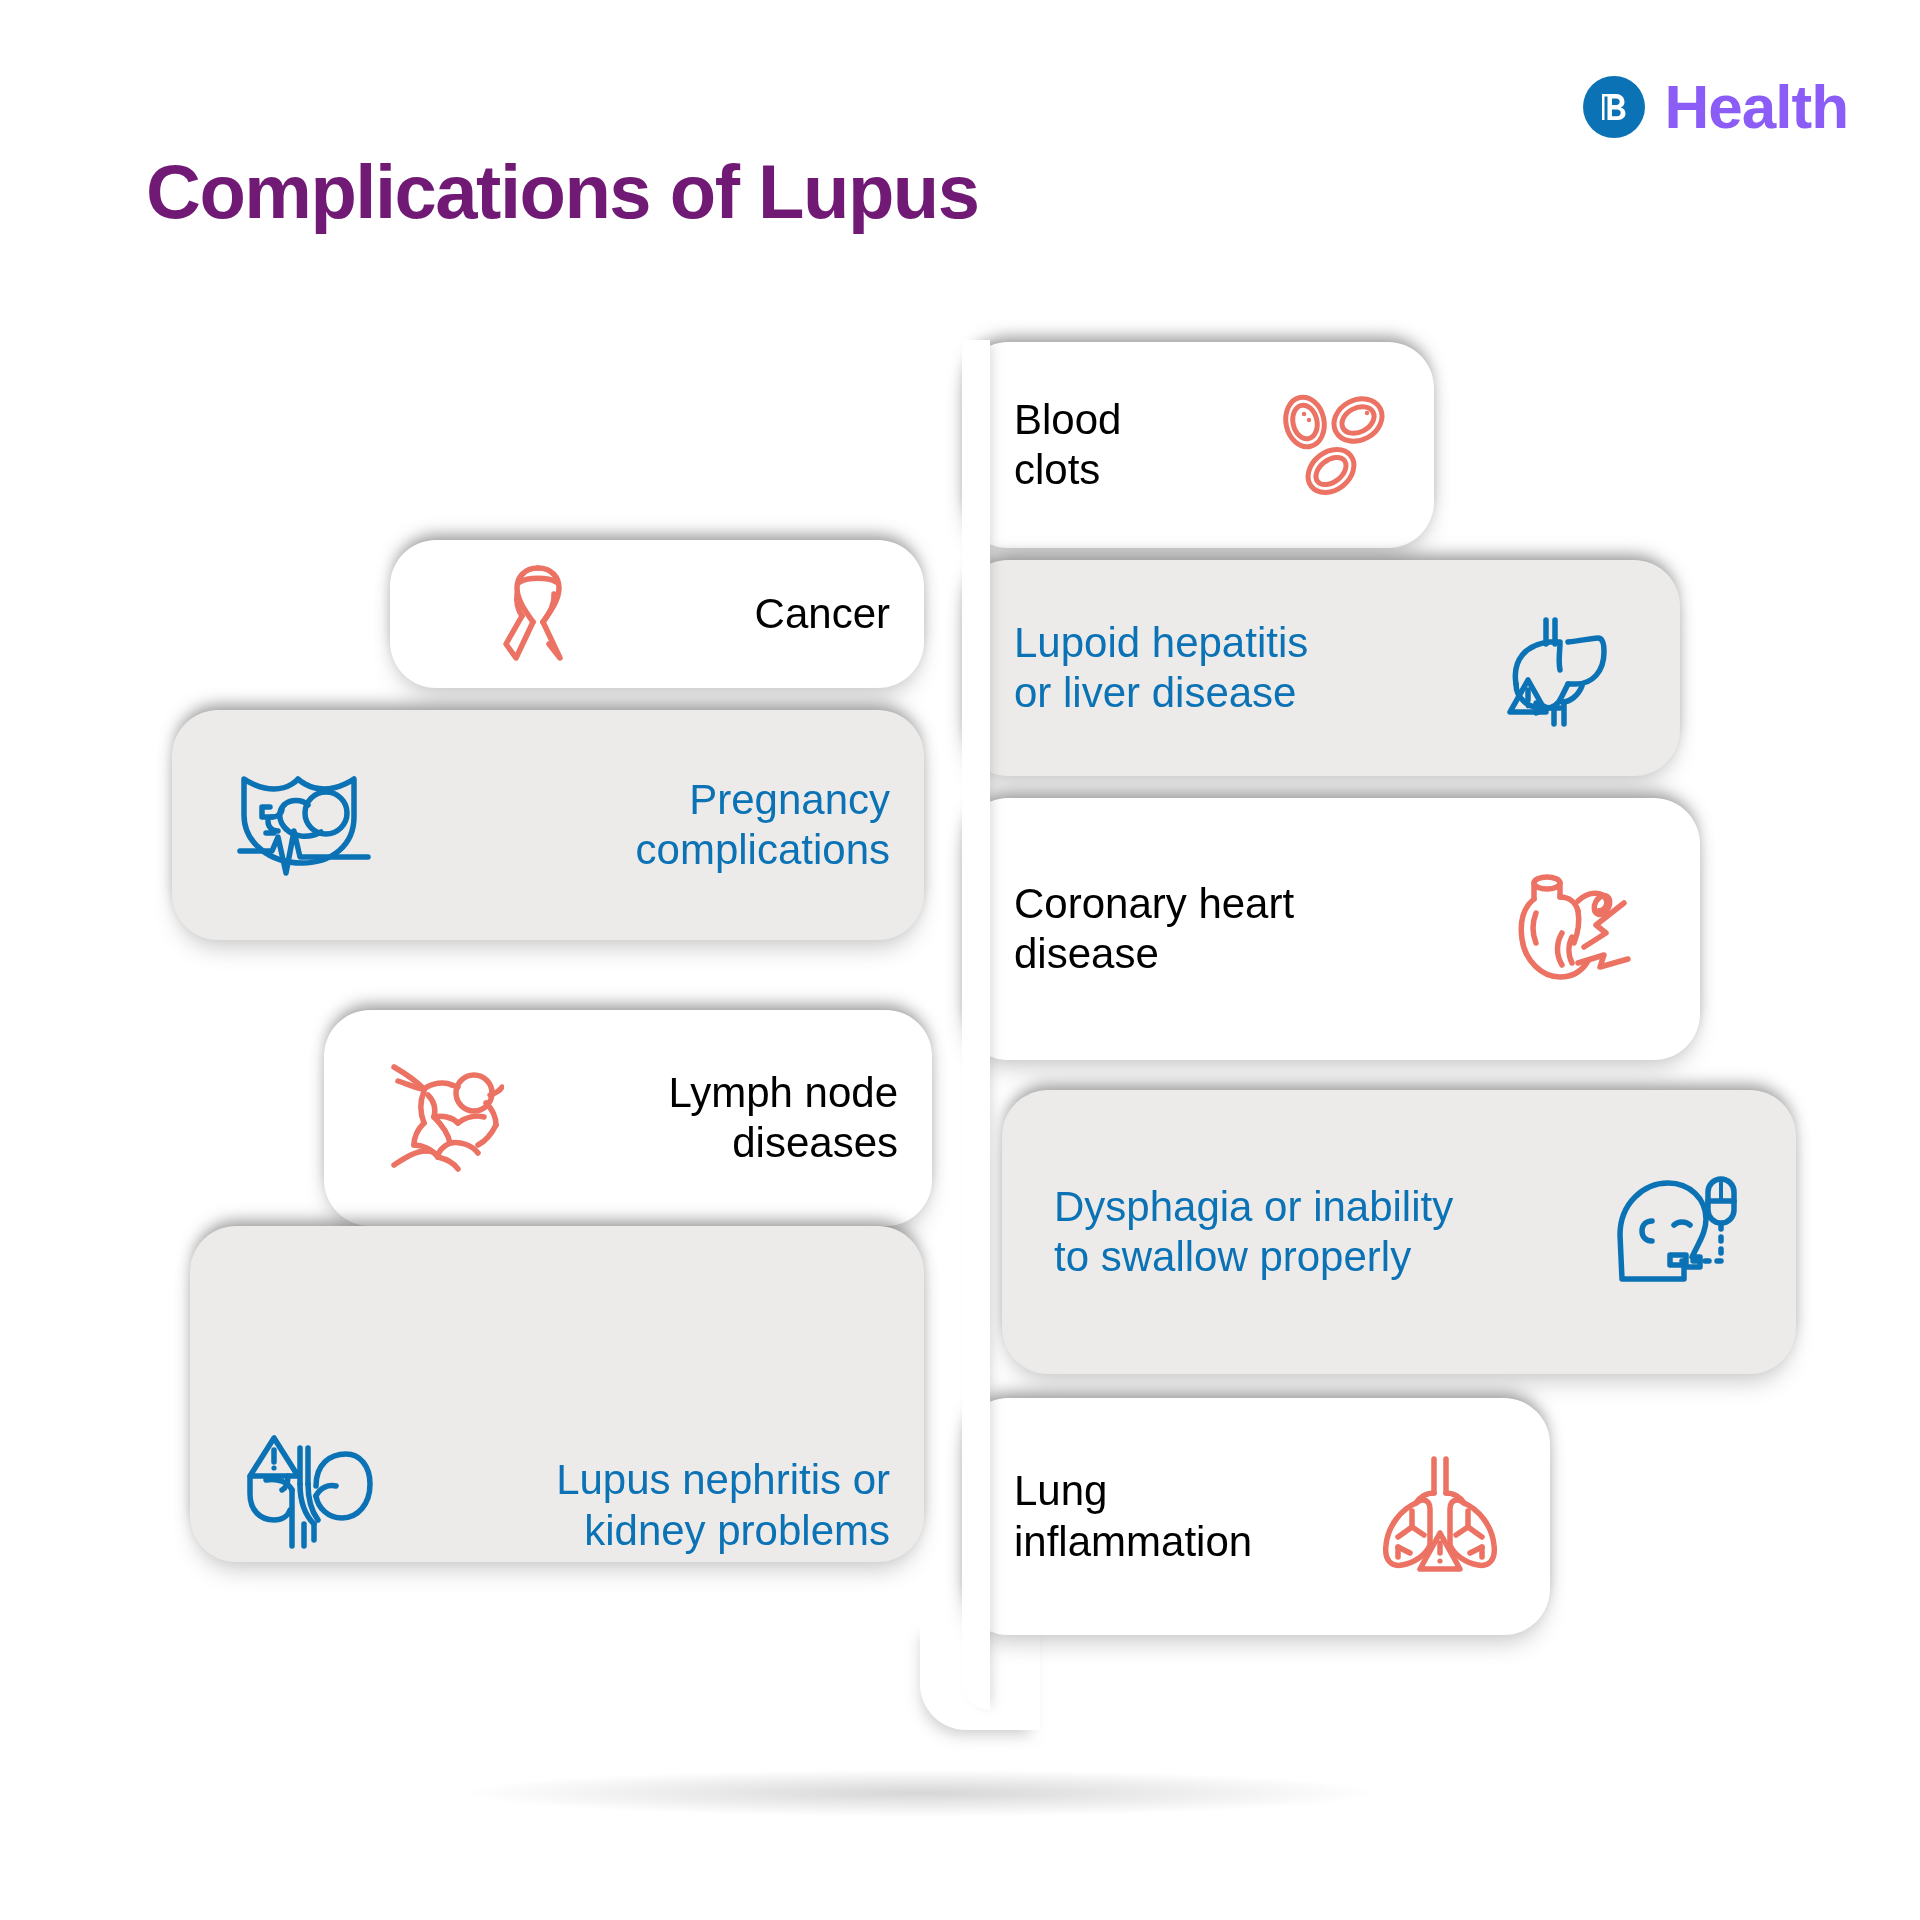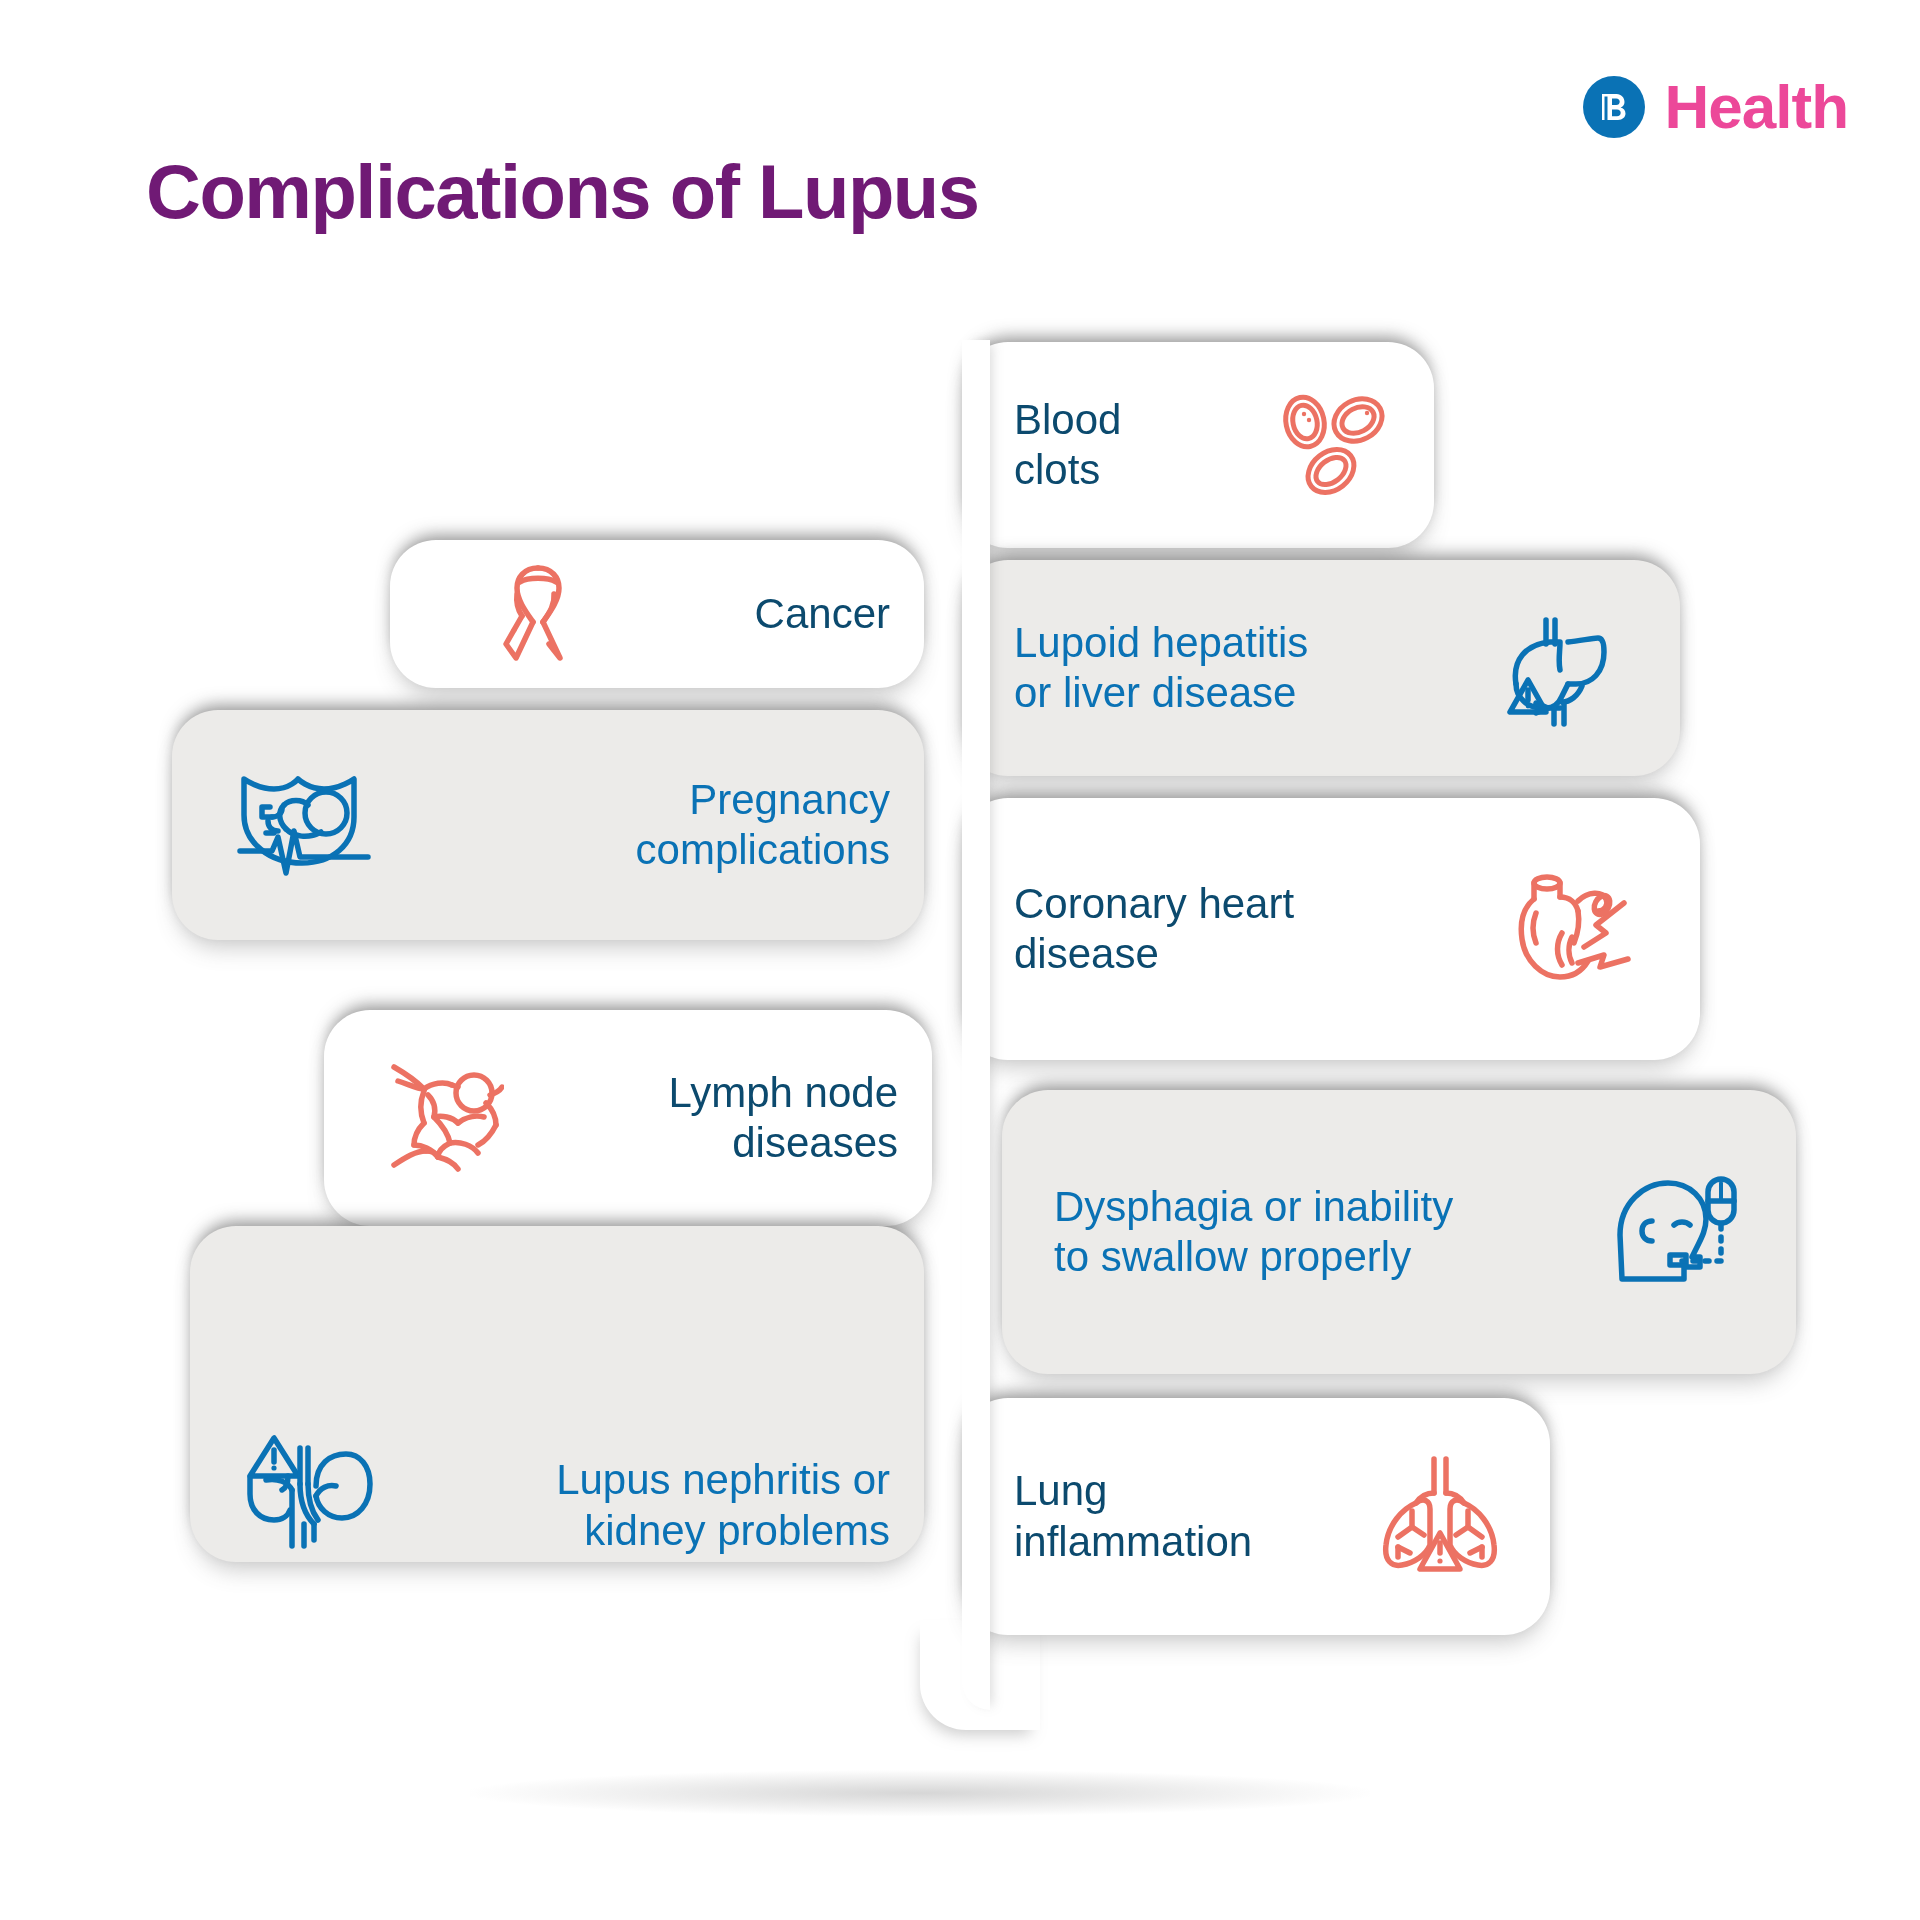--- a/index.html
+++ b/index.html
@@ -30,21 +30,21 @@
     width:62px;height:62px;border-radius:50%;
     background:#0a72b5;
     position:relative;
     flex:0 0 auto;
   }
   #brand-logo .mark .glyph{
     position:absolute;inset:0;
     display:flex;align-items:center;justify-content:center;
   }
   #brand-logo .brand-text{
-    font-size:62px;font-weight:bold;color:#ec4899;letter-spacing:-1px;
+    font-size:62px;font-weight:bold;color:#8b5cf6;letter-spacing:-1px;
     line-height:1;
   }
 
   
   .card{
     position:absolute;
     border-radius:46px;
     box-sizing:border-box;
     display:flex;
     align-items:center;
@@ -62,21 +62,21 @@
   .card .ico{flex:0 0 auto;display:flex;align-items:center;justify-content:center;}
 
   
   .card.left{justify-content:flex-start;}
   .card.left .label{text-align:right;margin-left:auto;}
 
   
   .card.right .label{text-align:left;}
   .card.right .ico{margin-left:auto;}
 
-  .coral{color:#0c4a6e;}
+  .coral{color:#000000;}
   .blue{color:#0a72b5;}
 
   
   #card-blood-clots   { left:962px;  top:342px;  width:472px;  height:206px;  padding:0 42px 0 52px;}
   #card-cancer        { left:390px;  top:540px;  width:534px;  height:148px;  padding:0 34px 0 96px; z-index:3;}
   #card-liver         { left:962px;  top:560px;  width:718px;  height:216px;  padding:0 50px 0 52px;}
   #card-pregnancy     { left:172px;  top:710px;  width:752px;  height:230px;  padding:0 34px 0 56px; z-index:3;}
   #card-heart         { left:962px;  top:798px;  width:738px;  height:262px;  padding:0 52px 0 52px;}
   #card-lymph         { left:324px;  top:1010px; width:608px;  height:216px;  padding:0 34px 0 62px; z-index:3;}
   #card-dysphagia     { left:1002px; top:1090px; width:794px;  height:284px;  padding:0 56px 0 52px;}

